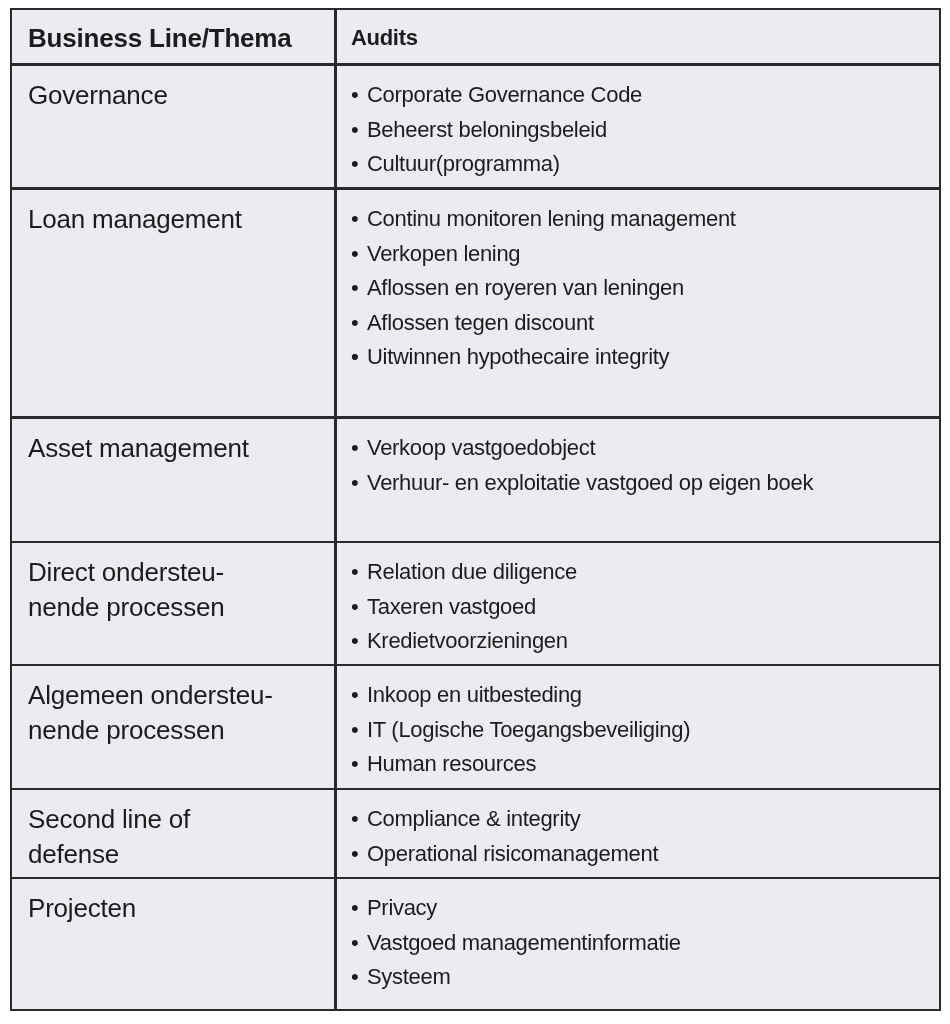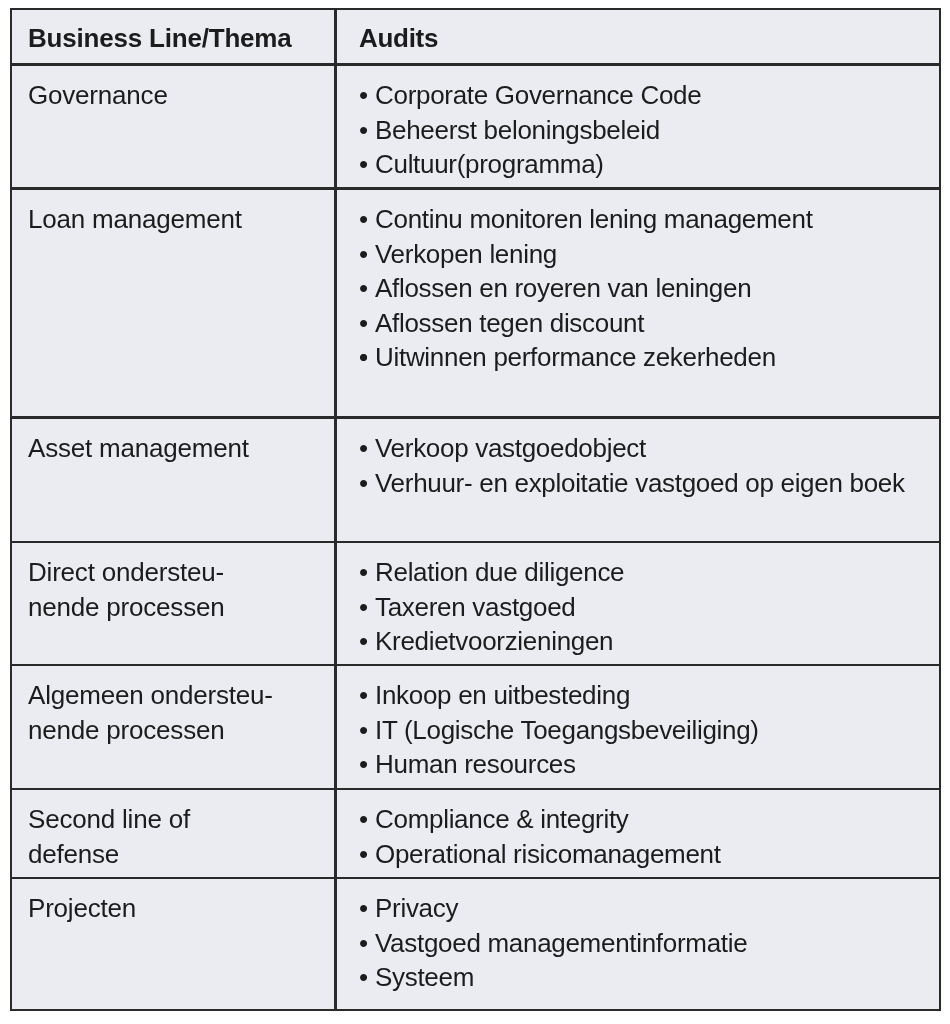--- a/index.html
+++ b/index.html
@@ -7,21 +7,21 @@
          font-family:"Liberation Sans", "DejaVu Sans", sans-serif; color:#1c1c1c; }
   .tbl { position:absolute; left:10px; top:8px; width:931px; height:1003px;
          background:#ebecf1; border:2px solid #2a2a2a; box-sizing:border-box; }
   .row { position:absolute; left:0; right:0; box-sizing:border-box; }
   .row.sep { border-top:2px solid #2a2a2a; }
   .row.sep.thick { border-top:3px solid #2a2a2a; }
   .vdiv { position:absolute; left:322px; top:0; bottom:0; width:3px; background:#2a2a2a; }
   .c1 { position:absolute; left:16px; width:296px; top:12px;
         font-size:26px; line-height:34.5px; letter-spacing:-0.2px; }
   .c2 { position:absolute; left:339px; right:0; top:12px;
-        font-size:26px; line-height:34.5px; letter-spacing:-0.3px;margin-left:8px; }
+        font-size:22px; line-height:34.5px; letter-spacing:-0.3px; }
   .hdr .c1, .hdr .c2 { font-weight:bold; top:11px; }
   ul { list-style:none; margin:0; padding:0; }
   li { position:relative; padding-left:16px; }
   li .bullet { position:absolute; left:0; top:0; }
 </style>
 </head>
 <body>
 
 <div class="tbl">
 
@@ -40,21 +40,21 @@
   </div>
 
   <div class="row sep thick" style="top:177px;height:229px;">
     <div class="c1"><span>Loan management</span></div>
     <ul class="c2">
       <li><span class="bullet">•</span><span>Continu monitoren lening management</span></li>
       <li><span class="bullet">•</span><span>Verkopen lening</span></li>
       <li><span class="bullet">•</span><span>Aflossen en royeren van leningen</span></li>
       <li><span class="bullet">•</span><span>Aflossen tegen discount</span></li>
       <li><span class="bullet">•</span></li>
-      <li><span class="bullet">•</span><span>Uitwinnen performance zekerheden</span></li>
+      <li><span class="bullet">•</span><span>Uitwinnen hypothecaire integrity</span></li>
     </ul>
   </div>
 
   <div class="row sep thick" style="top:406px;height:120px;">
     <div class="c1"><span>Asset management</span></div>
     <ul class="c2">
       <li><span class="bullet">•</span><span>Verkoop vastgoedobject</span></li>
       <li><span class="bullet">•</span><span>Verhuur- en exploitatie vastgoed op eigen boek</span></li>
     </ul>
   </div>

